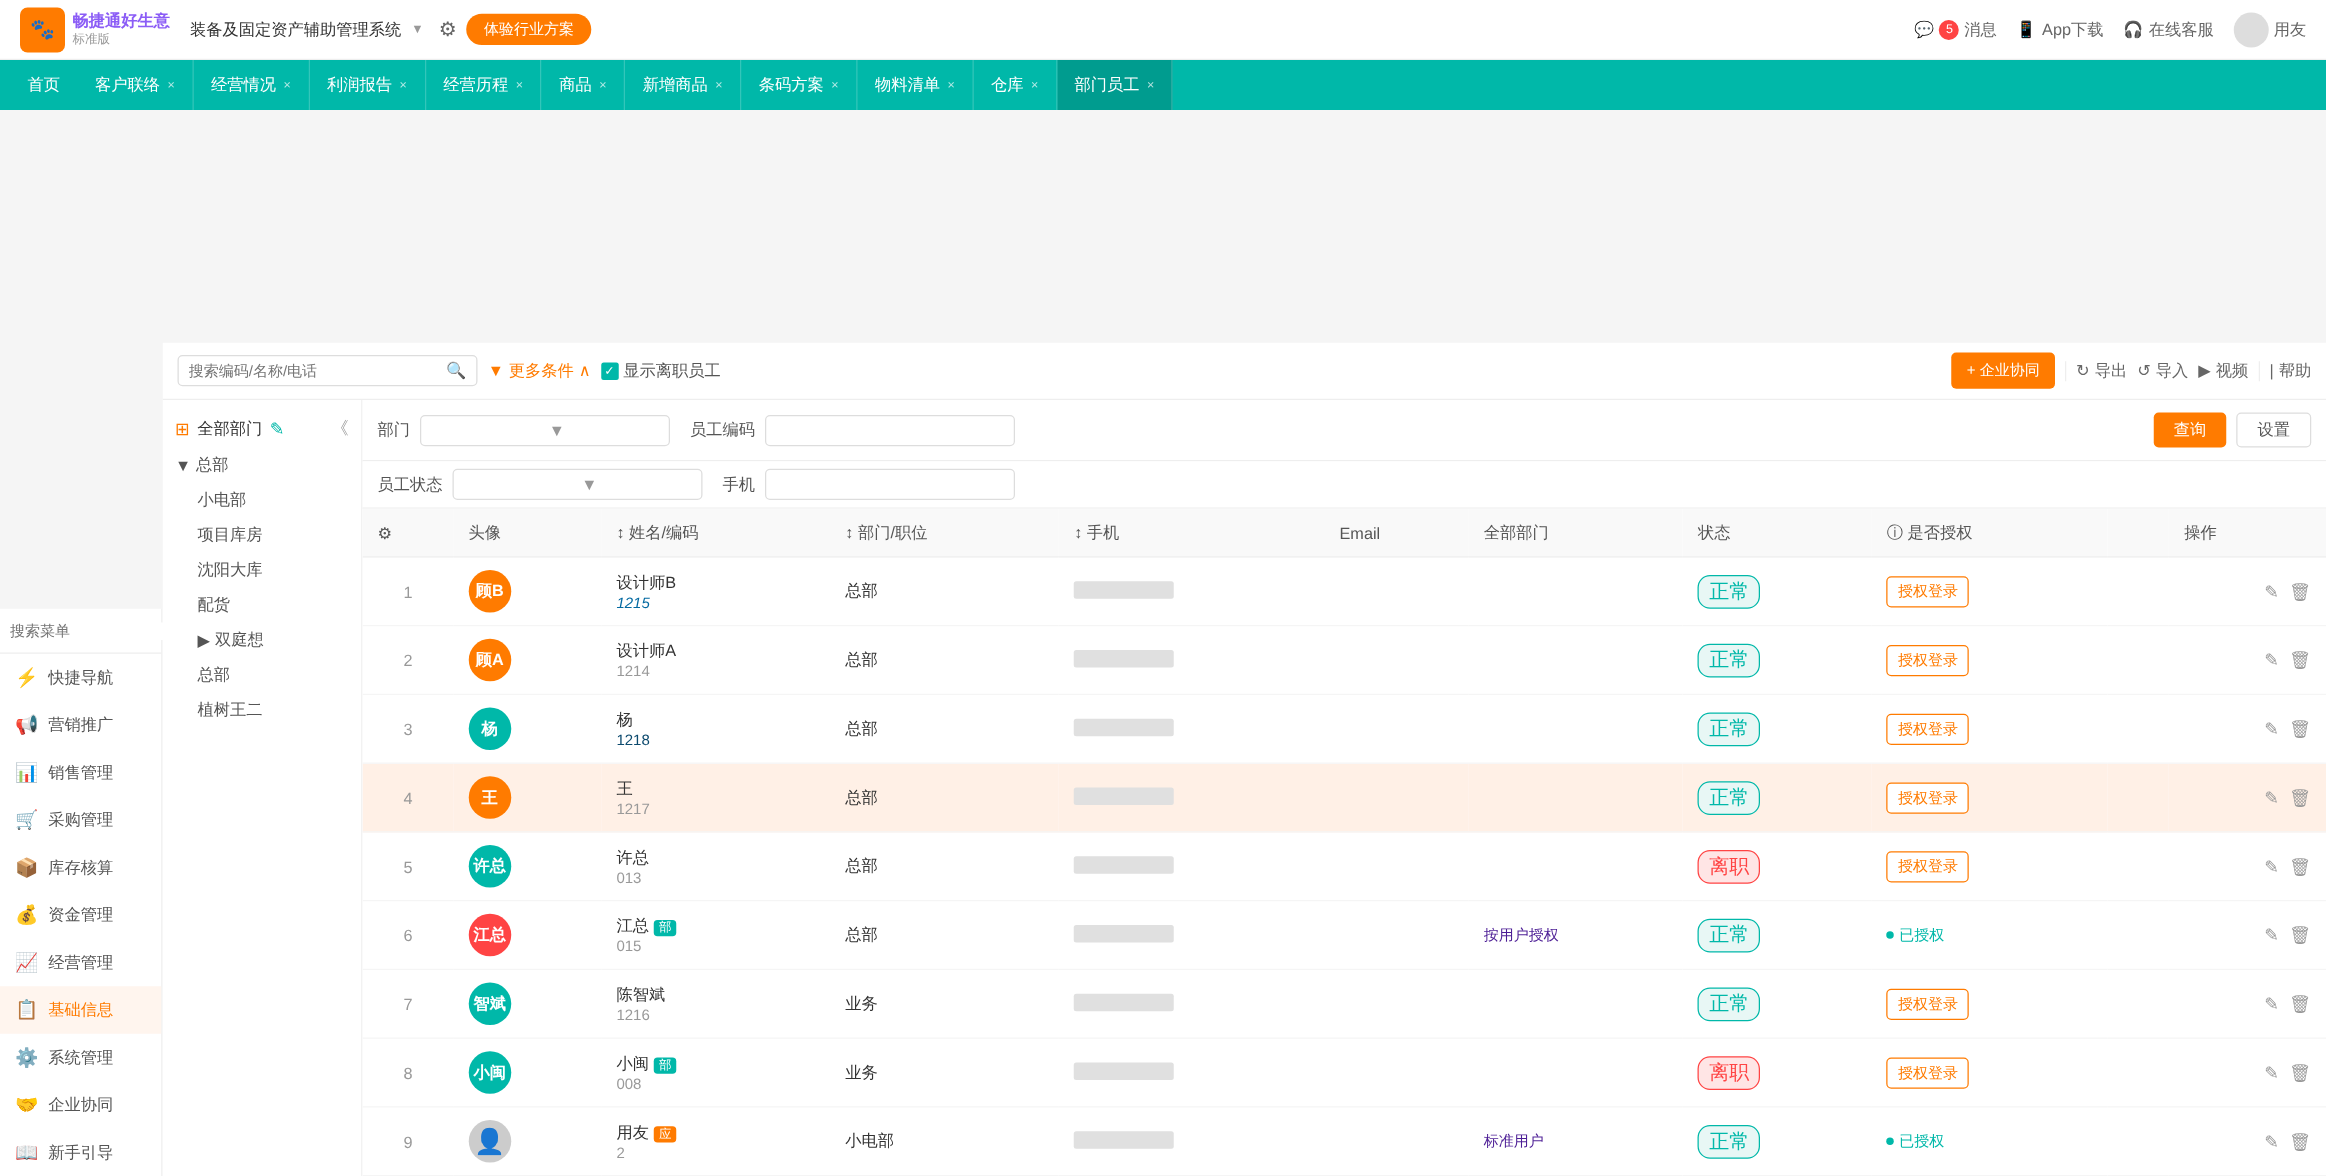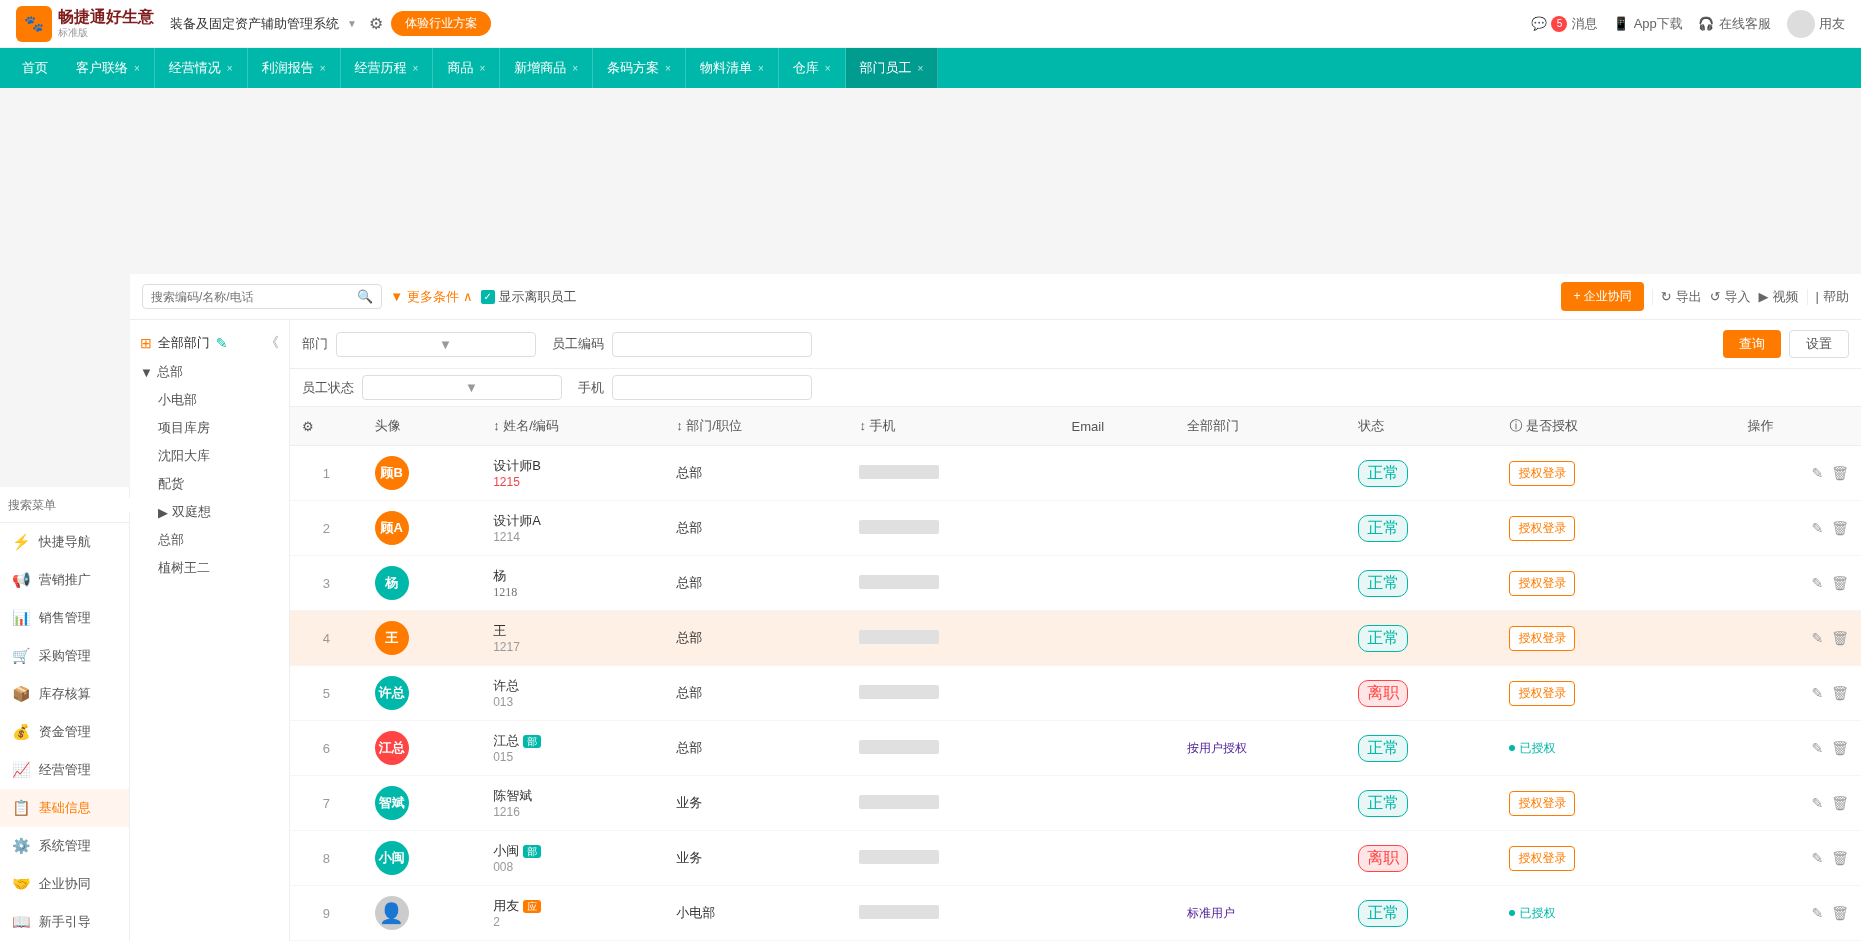--- a/index.html
+++ b/index.html
@@ -7,21 +7,21 @@
 
     
     .top-bar {
       display: flex; align-items: center; background: #fff;
       height: 48px; padding: 0 16px; border-bottom: 1px solid #eee;
       justify-content: space-between;
     }
     .top-bar-left { display: flex; align-items: center; gap: 8px; }
     .logo-area { display: flex; align-items: center; gap: 6px; }
     .logo-icon { width: 36px; height: 36px; background: #ff7b00; border-radius: 6px; display: flex; align-items: center; justify-content: center; color: white; font-size: 16px; }
-    .logo-text { color: #7f1d1d; font-weight: bold; font-size: 16px; line-height: 1.2; }
+    .logo-text { color: #8b5cf6; font-weight: bold; font-size: 13px; line-height: 1.2; }
     .logo-sub { font-size: 10px; color: #999; }
     .system-title { color: #333; font-size: 13px; margin-left: 8px; }
     .dropdown-arrow { color: #999; font-size: 10px; cursor: pointer; }
     .settings-btn { color: #666; font-size: 16px; cursor: pointer; margin-left: 4px; }
     .try-btn { background: #ff7b00; color: white; border: none; border-radius: 16px; padding: 4px 14px; cursor: pointer; font-size: 12px; }
     .top-bar-right { display: flex; align-items: center; gap: 16px; color: #666; font-size: 12px; }
     .top-right-item { display: flex; align-items: center; gap: 4px; cursor: pointer; }
     .badge { background: #f44; color: white; border-radius: 50%; width: 16px; height: 16px; font-size: 10px; display: flex; align-items: center; justify-content: center; }
     .avatar { width: 28px; height: 28px; background: #ddd; border-radius: 50%; }
 
@@ -391,21 +391,21 @@
     <td style="color:#999; text-align:center;">1</td>
     <td>
       <div class="avatar-circle" style="background:#ff7b00; ">
         顾B
       </div>
     </td>
     <td>
       <div style="font-weight:500;">
         设计师B
       </div>
-      <div style="color:#ef4444; font-size:12px;">1215</div>
+      <div style="color:#0369a1; font-size:12px;font-style:italic;">1215</div>
     </td>
     <td>总部</td>
     <td><span class="phone-blur"></span></td>
     <td></td>
     <td>
       <span class="user-type-badge"></span>
     </td>
     <td>
       <span class="status-badge status-normal">正常</span>
     </td>
@@ -457,21 +457,21 @@
     <td style="color:#999; text-align:center;">3</td>
     <td>
       <div class="avatar-circle" style="background:#00b8a9; ">
         杨
       </div>
     </td>
     <td>
       <div style="font-weight:500;">
         杨
       </div>
-      <div style="color:#737373; font-size:12px;font-family:Liberation Serif, serif;">1218</div>
+      <div style="color:#0c4a6e; font-size:12px;">1218</div>
     </td>
     <td>总部</td>
     <td><span class="phone-blur"></span></td>
     <td></td>
     <td>
       <span class="user-type-badge"></span>
     </td>
     <td>
       <span class="status-badge status-normal">正常</span>
     </td>

